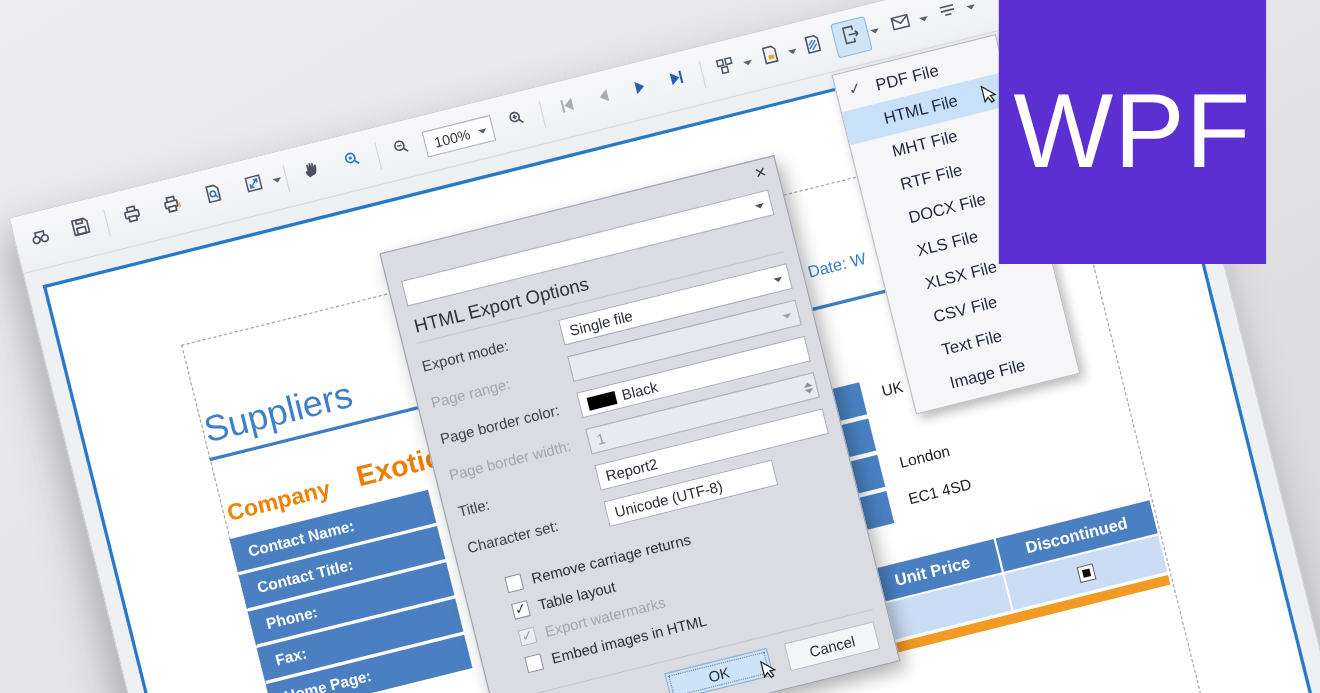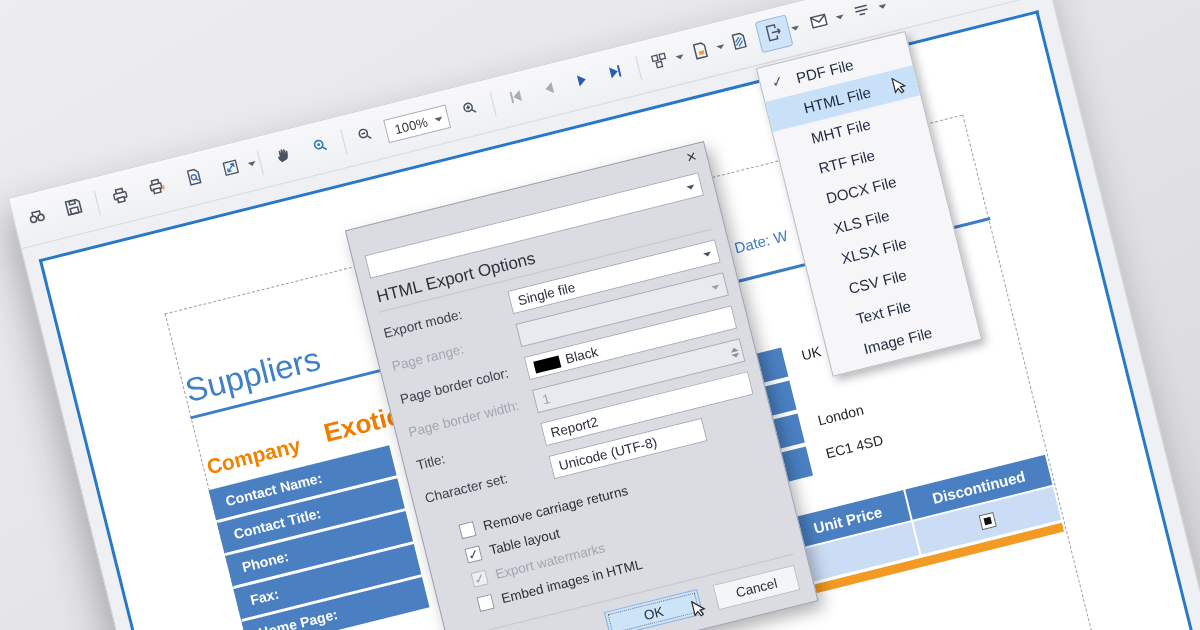--- a/index.html
+++ b/index.html
@@ -425,14 +425,17 @@
           </div>
           <div class="btn btn-cancel">
             <span>Cancel</span>
           </div>
         </div>
       </div>
     </div>
 
   </div>
 
+  <div class="badge">
+    <span>WPF</span>
+  </div>
 
 </div>
 
 </body></html>

